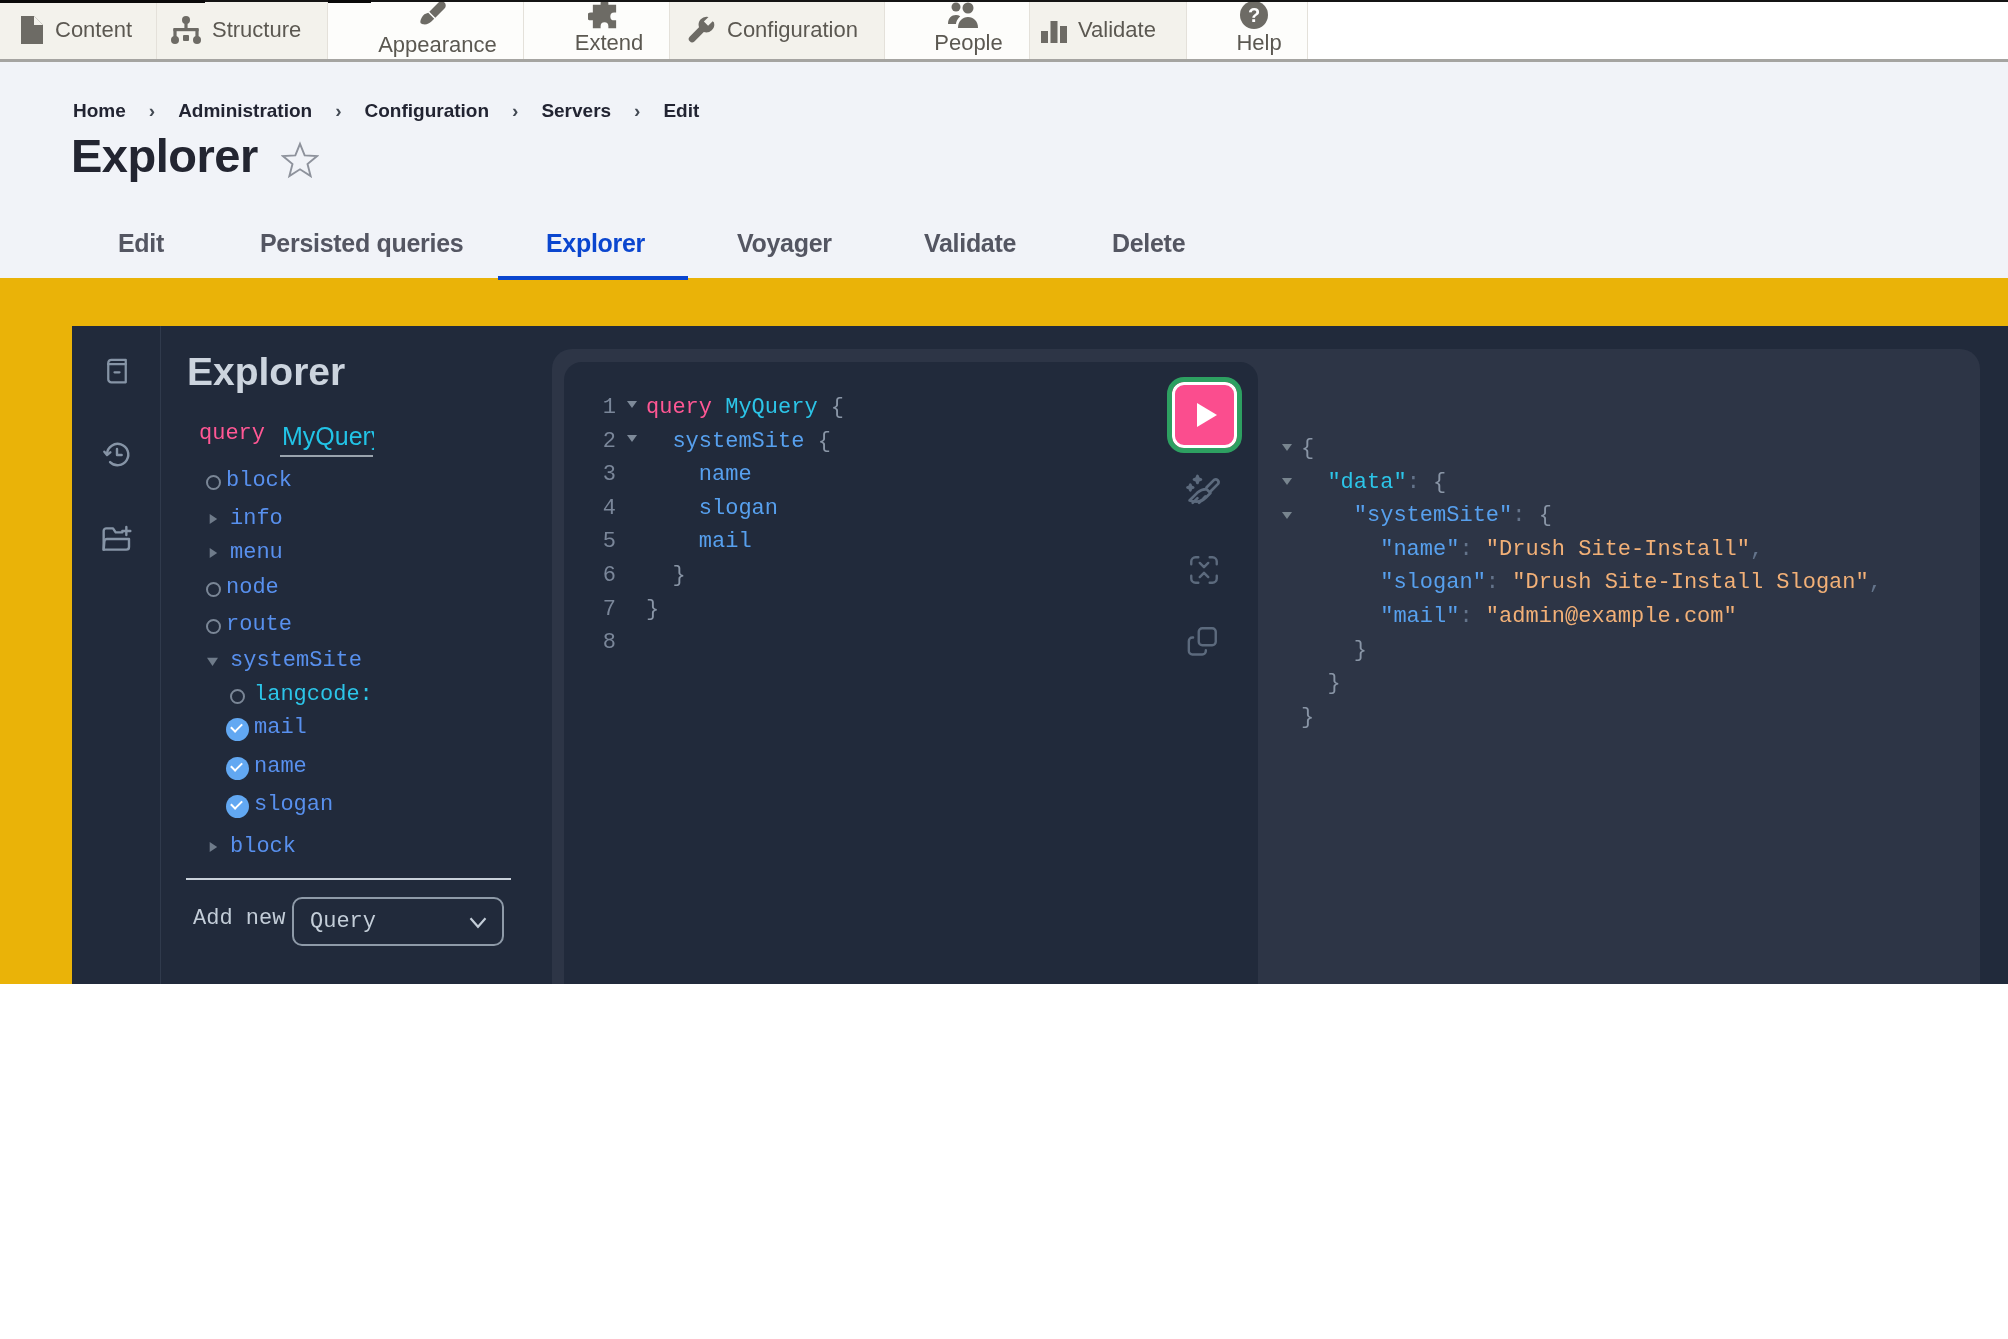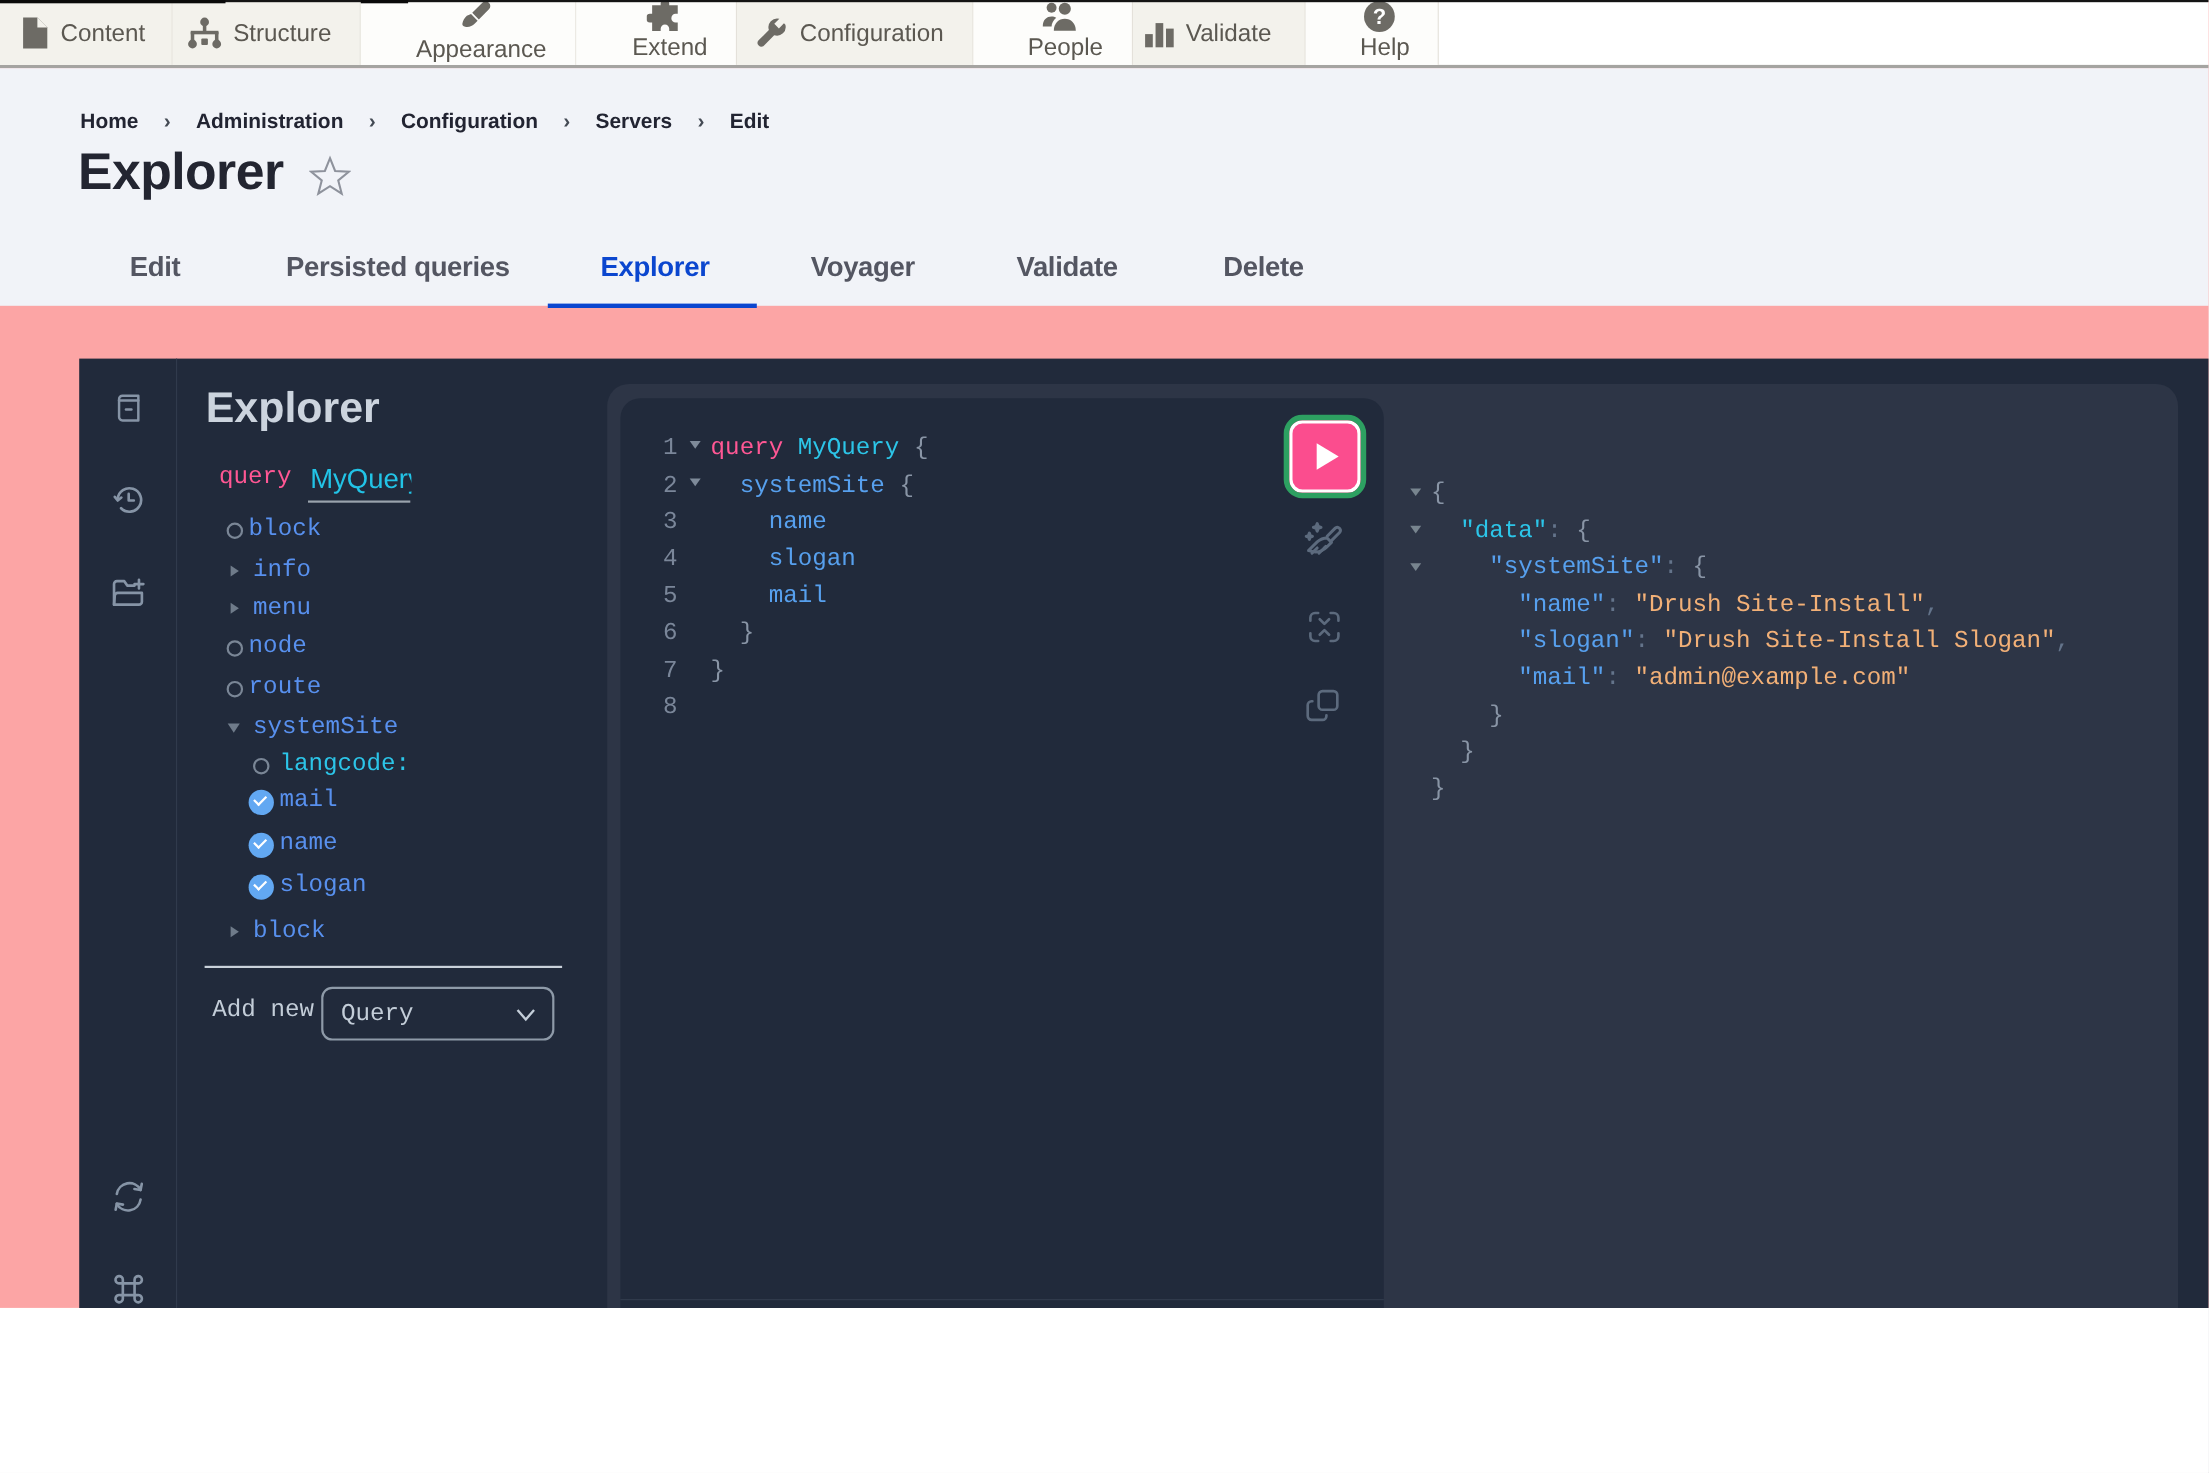--- a/index.html
+++ b/index.html
@@ -1,17 +1,17 @@
 <!DOCTYPE html>
 <html><head>
 <meta charset="utf-8">
 <style>
 * { margin:0; padding:0; box-sizing:border-box; }
 html,body { width:2008px; height:1339px; background:#fff; font-family:"Liberation Sans", sans-serif; }
-#page { position:relative; width:2008px; height:1189px; overflow:hidden; background:#fca5a5;padding-left:44px; }
+#page { position:relative; width:2008px; height:984px; overflow:hidden; background:#eab308;padding-left:44px; }
 
 
 #toolbar { position:absolute; left:0; top:0; width:2008px; height:62px; background:#fff; border-bottom:3px solid #a5a4a1; }
 .titem { position:absolute; top:0; height:59px; display:flex; align-items:center; border-right:1px solid #e4e1da; color:#5b5851; font-size:22px; }
 .titem svg { flex:0 0 auto; }
 .titem .lbl { margin-left:10px; }
 .beige { background:#f3f2ec; }
 .white { background:#fdfdfb;flex-direction:column; }
 .blackseg { position:absolute; top:0; height:3px; background:#0a0a0a; }
 

